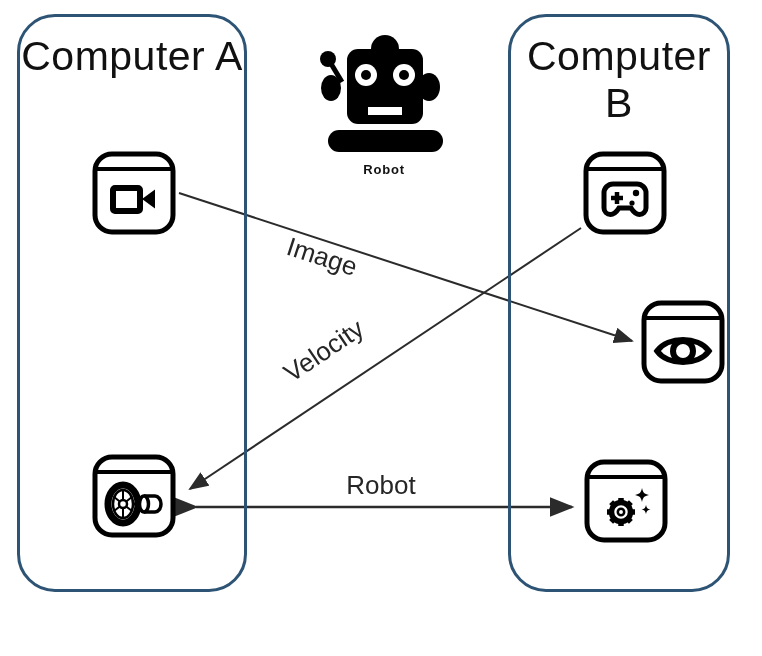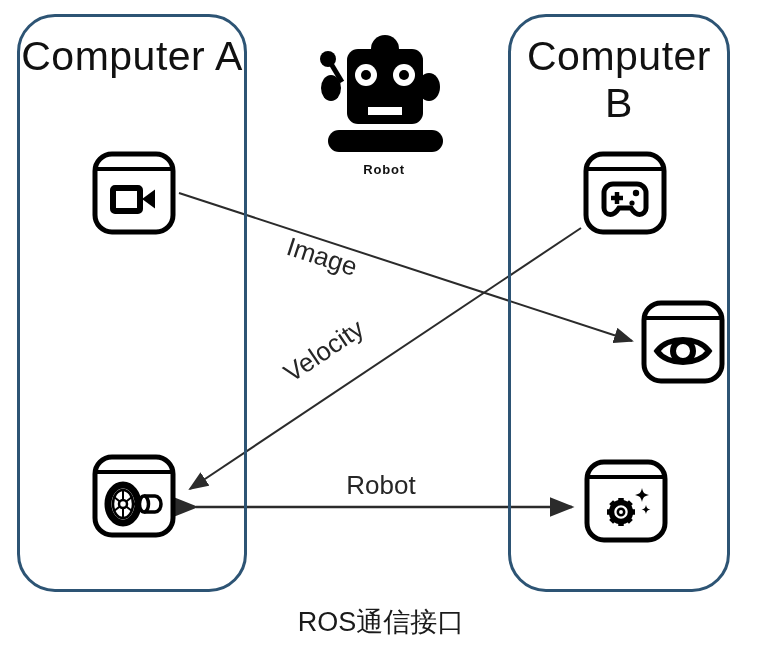--- a/index.html
+++ b/index.html
@@ -123,15 +123,14 @@
       <rect x="52" y="81" width="34" height="8" fill="#fff"></rect>
       <rect x="12" y="104" width="115" height="22" rx="11" fill="#000"></rect>
     </svg>
     <div class="robot-label">Robot</div>
   </div>
 
   <div class="arrow-label lbl-image">Image</div>
   <div class="arrow-label lbl-velocity">Velocity</div>
   <div class="arrow-label lbl-config">Robot</div>
 
-  <div class="caption">ROS通信接口</div>
 
 </div>
 
 </body></html>

